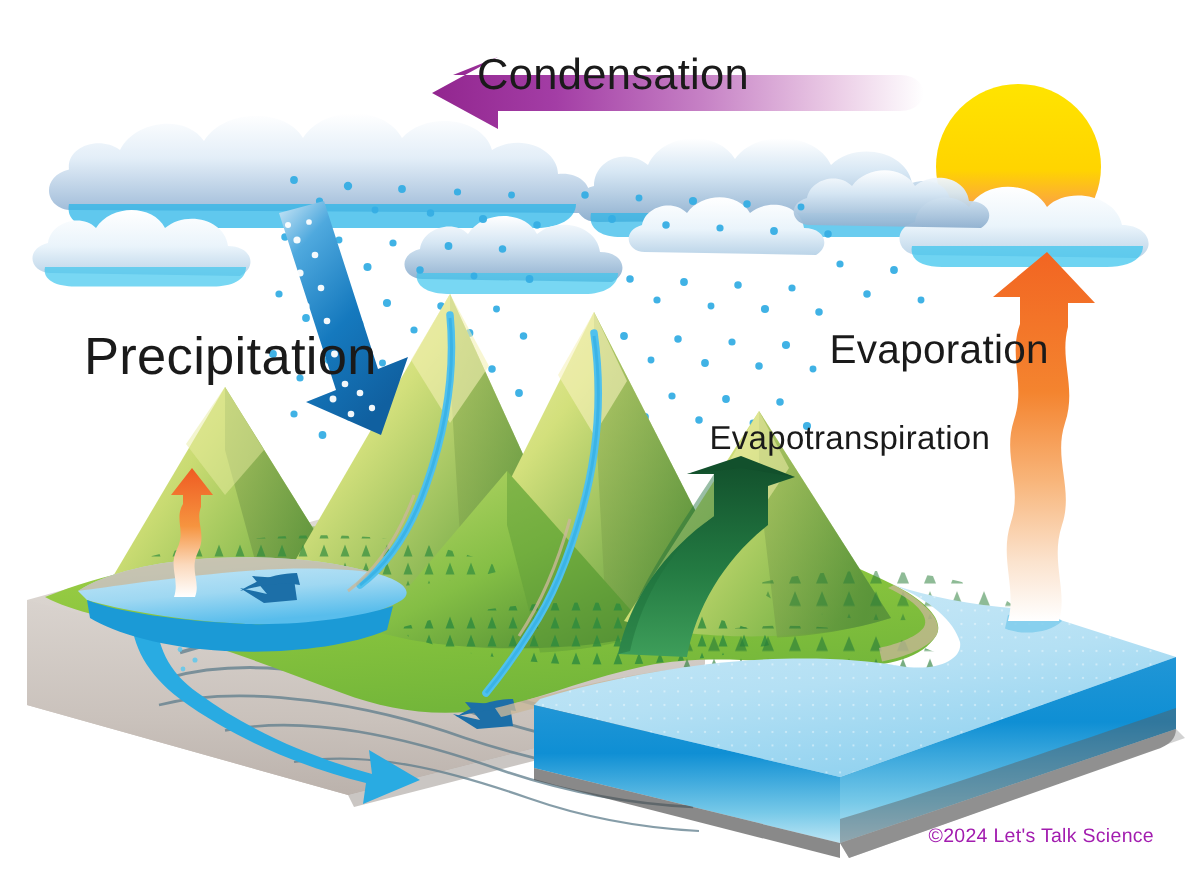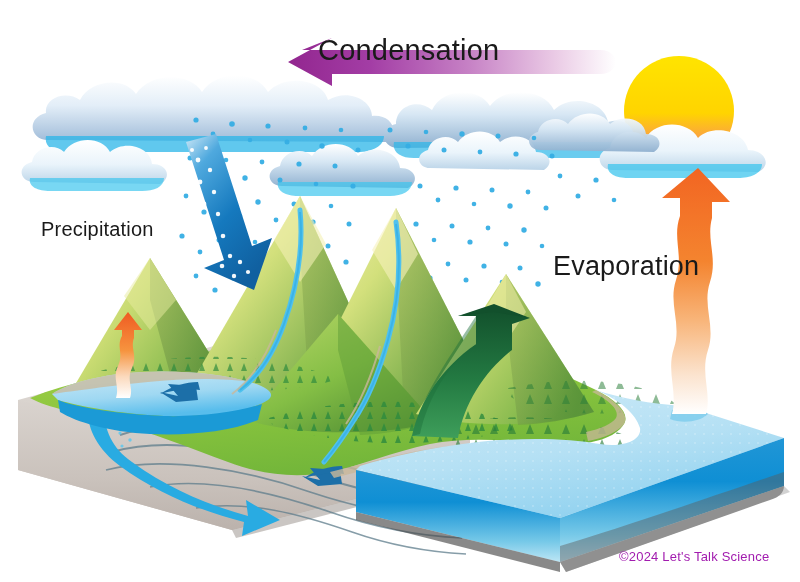--- a/index.html
+++ b/index.html
@@ -17,22 +17,22 @@
   }
   #stage svg{position:absolute;left:0;top:0;}
   .lbl{
     position:absolute;
     color:#1a1a1a;
     font-family:"Liberation Sans", sans-serif;
     white-space:nowrap;
     letter-spacing:0.2px;
   }
   #label-condensation{left:318px;top:14px;font-size:29px;margin-top:20px;}
-  #label-precipitation{left:41px;top:218px;font-size:20px;}
-  #label-evaporation{left:553px;top:218px;font-size:27px;margin-top:33px;}
+  #label-precipitation{left:56px;top:218px;font-size:35px;}
+  #label-evaporation{left:553px;top:218px;font-size:27px;}
   #label-evapotranspiration{left:473px;top:279px;font-size:22px;}
   #label-copyright{left:619px;top:549px;font-size:13px;color:#a21caf;}
 </style>
 </head>
 <body>
 
 <div id="stage">
 
   <svg width="800" height="582" viewBox="0 0 800 582">
     <defs>
@@ -571,16 +571,17 @@
     </g>
 
   </svg>
 
   <div class="lbl" id="label-condensation">Condensation</div>
 
   <div class="lbl" id="label-precipitation">Precipitation</div>
 
   <div class="lbl" id="label-evaporation">Evaporation</div>
 
+  <div class="lbl" id="label-evapotranspiration">Evapotranspiration</div>
 
   <div class="lbl" id="label-copyright">©2024 Let's Talk Science</div>
 
 </div>
 
 </body></html>

